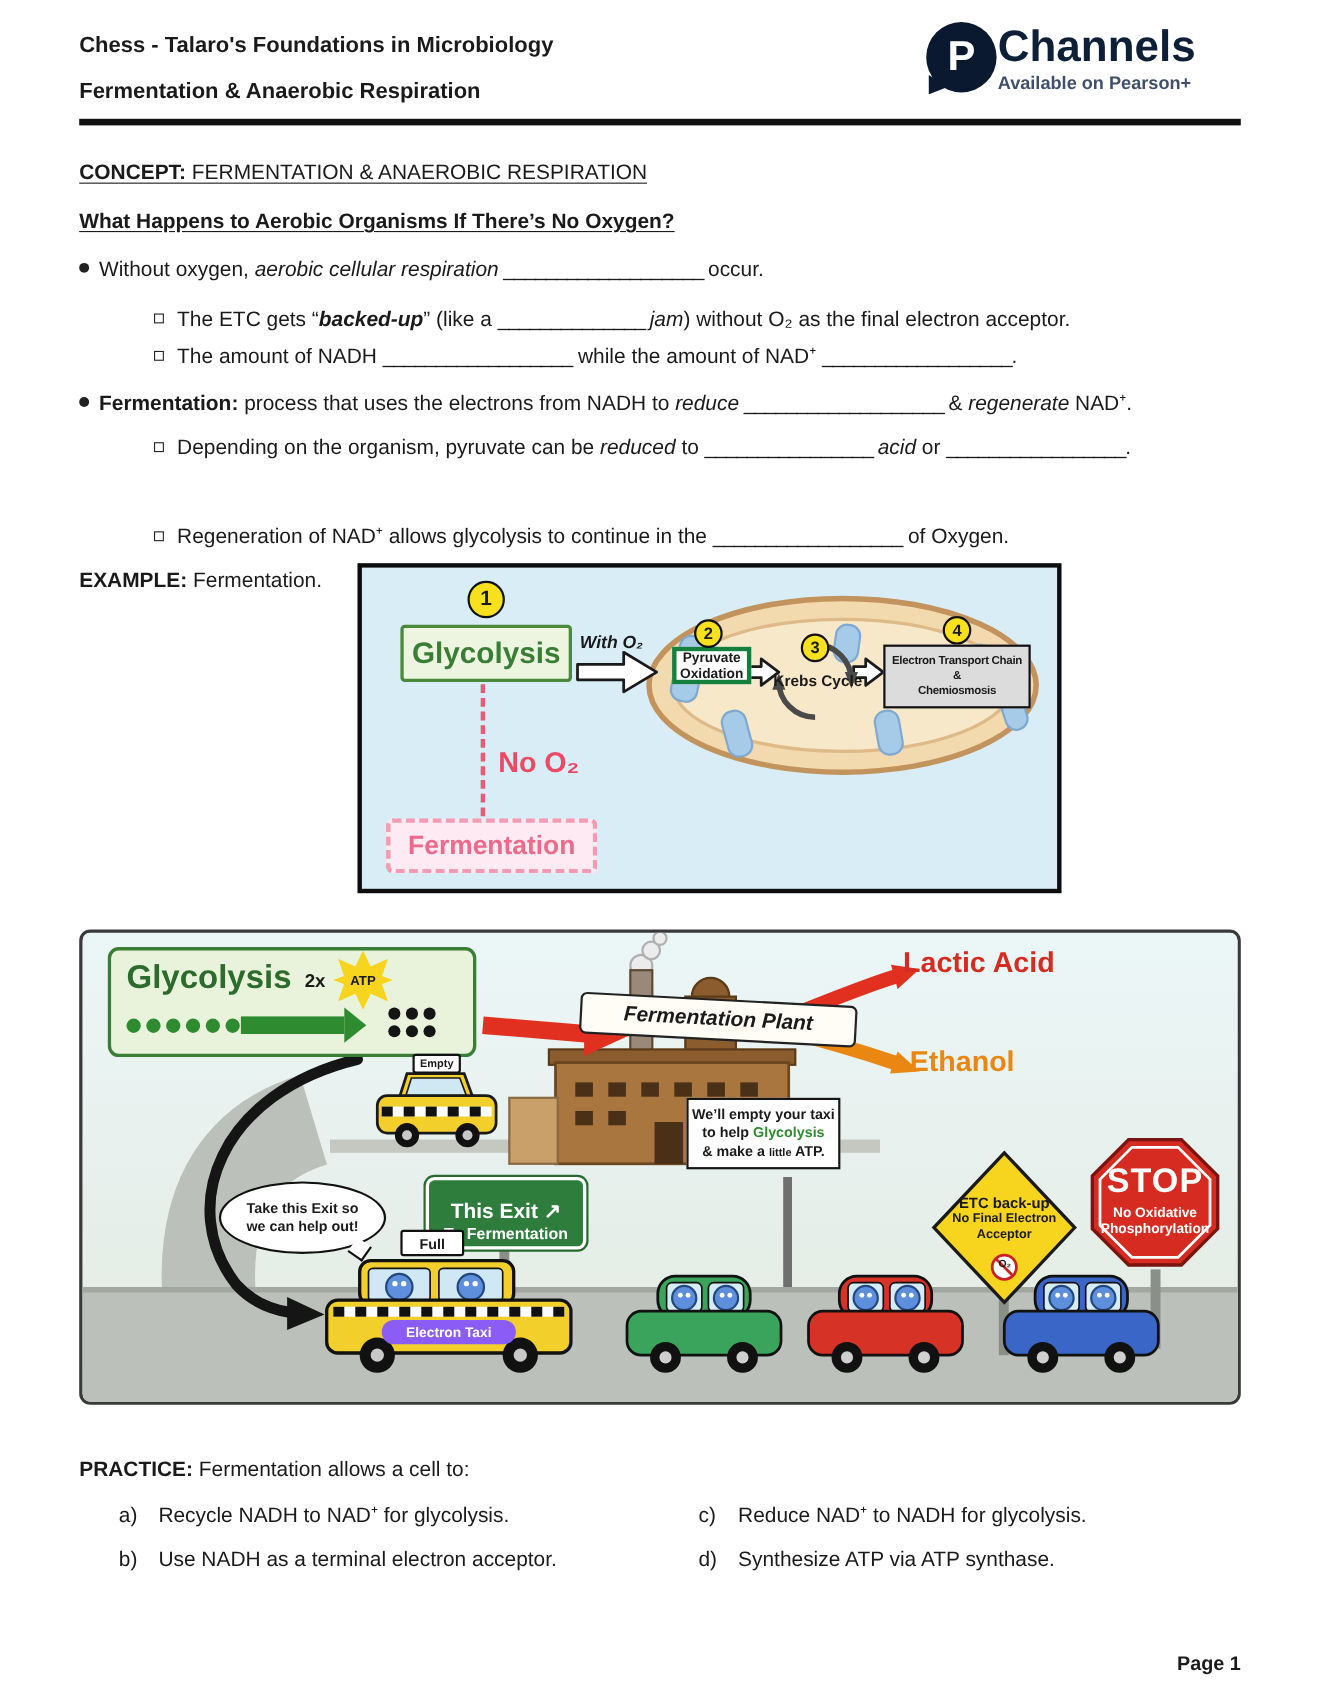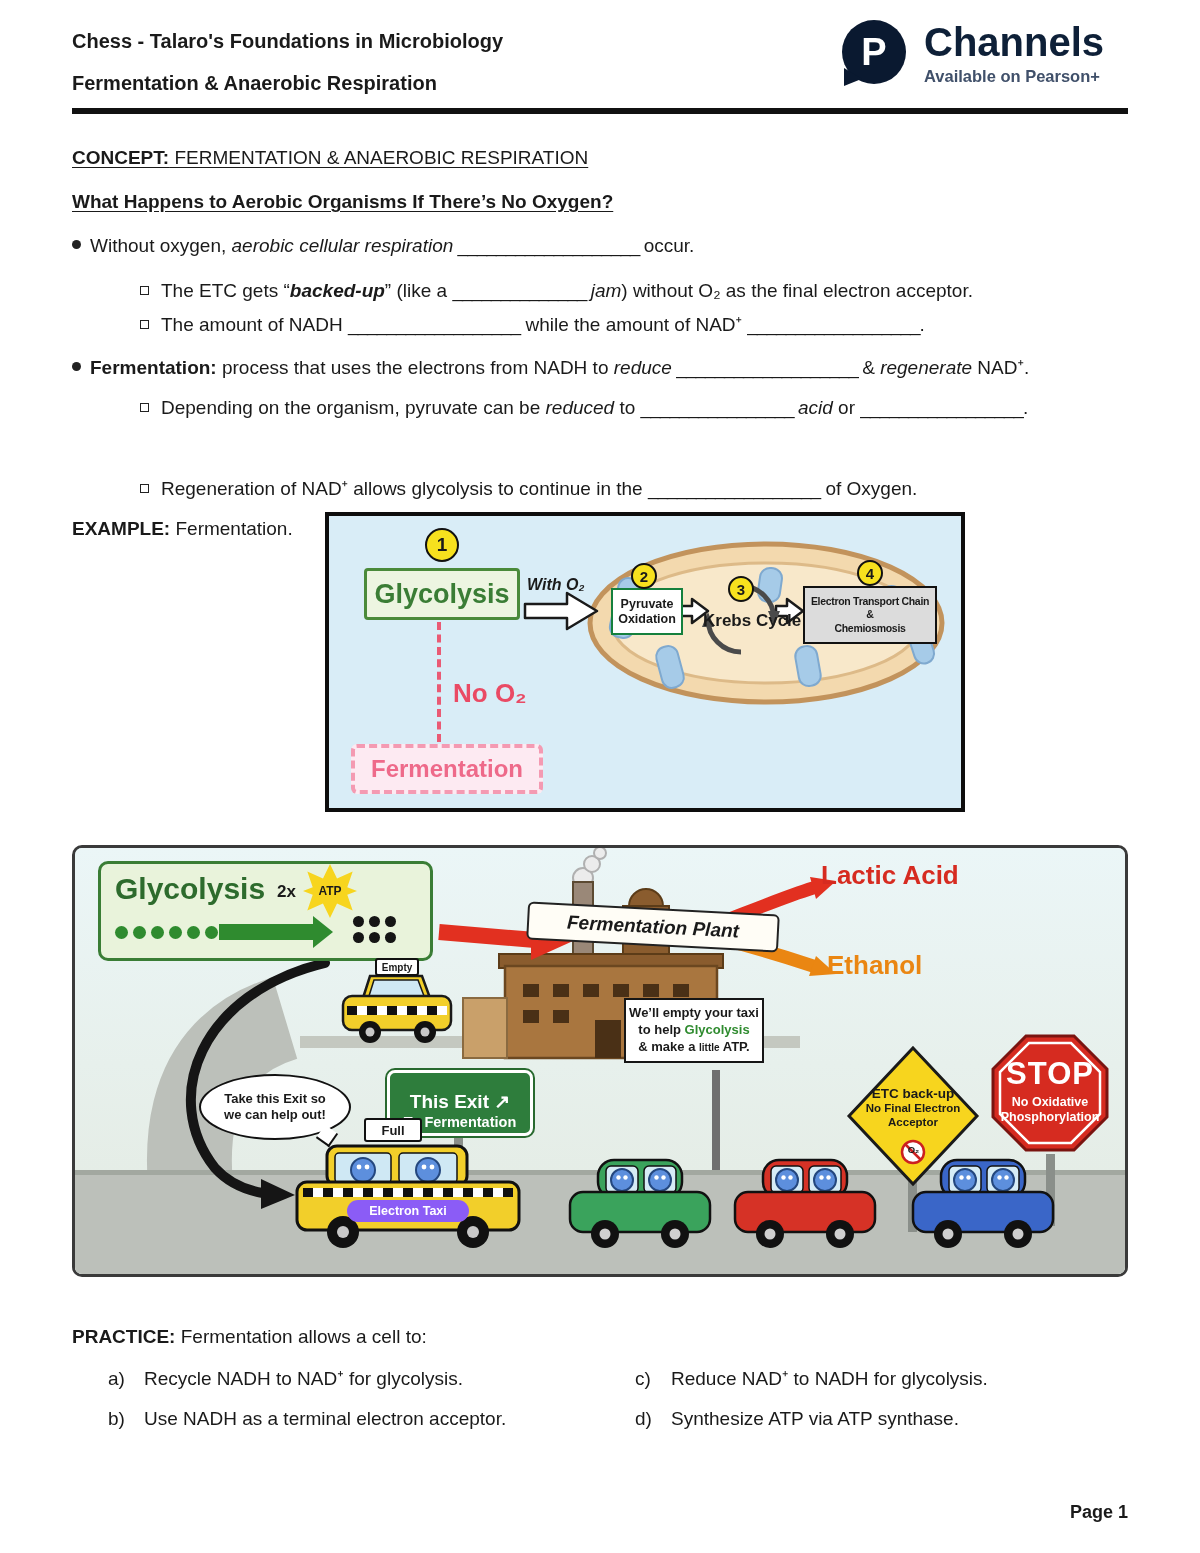--- a/index.html
+++ b/index.html
@@ -7,21 +7,21 @@
   body{font-family:"Liberation Sans",sans-serif;color:#1a1a1a}
   .page{position:relative;width:1200px;height:1553px;background:#ffffff;overflow:hidden}
 
   
   .hdr-course{position:absolute;left:72px;top:30px;font-size:20px;font-weight:bold}
   .hdr-topic{position:absolute;left:72px;top:72px;font-size:20px;font-weight:bold}
   .rule{position:absolute;left:72px;top:108px;width:1056px;height:6px;background:#111}
   .logo{position:absolute;left:842px;top:20px;display:flex;align-items:flex-start}
   .logo-mark{position:relative;width:64px;height:64px;background:#0a1930;border-radius:50%;display:flex;align-items:center;justify-content:center;color:#fff;font-size:38px;font-weight:bold}
   .logo-mark::after{content:"";position:absolute;left:2px;bottom:-2px;width:18px;height:18px;background:#0a1930;clip-path:polygon(0 100%,0 0,100% 60%)}
-  .logo-text{margin-left:18px}
+  .logo-text{margin-left:1px}
   .brand{font-size:40px;font-weight:bold;color:#0e2038;line-height:1.1}
   .tagline{font-size:16.5px;font-weight:bold;color:#40506a;margin-top:3px}
 
   
   .line{position:absolute;left:72px;width:1060px;font-size:19px;line-height:1.25;white-space:nowrap}
   .line.sub{left:140px}
   i{font-style:italic}
   b{font-weight:bold}
   .u{text-decoration:underline;text-underline-offset:3px}
   .bl{letter-spacing:-1px}
@@ -30,22 +30,22 @@
   .letter{display:inline-block;width:36px}
   .pageno{position:absolute;left:1000px;top:1502px;width:128px;text-align:right;font-weight:bold;font-size:18px}
 
   
   .d1{position:absolute;left:325px;top:512px;width:640px;height:300px;background:#d9edf7;border:4px solid #0d0d0d}
   .d1 svg{position:absolute;left:0;top:0;z-index:0}
   .numcirc{position:absolute;width:34px;height:34px;border-radius:50%;background:#f7e11e;border:2.5px solid #111;display:flex;align-items:center;justify-content:center;font-weight:bold;font-size:19px;z-index:3}
   .numcirc.small{width:26px;height:26px;font-size:15px;border-width:2px}
   .glyc1{position:absolute;left:35px;top:52px;width:156px;height:52px;background:#edf5e1;border:3px solid #4a8a3a;border-radius:4px;display:flex;align-items:center;justify-content:center;font-size:27px;font-weight:bold;color:#3a7d35;z-index:2}
   .witho2{position:absolute;left:198px;top:60px;font-size:16px;font-weight:bold;font-style:italic;z-index:2}
-  .pyr{position:absolute;left:282px;top:72px;width:72px;height:47px;background:#fff;border:2px solid #15803d;display:flex;align-items:center;justify-content:center;text-align:center;font-size:12.5px;font-weight:bold;line-height:1.15;z-index:2}
-  .krebs{position:absolute;left:374px;top:95px;width:78px;text-align:left;font-size:17px;font-weight:bold;z-index:2;white-space:nowrap}
+  .pyr{position:absolute;left:282px;top:72px;width:72px;height:34px;background:#fff;border:4px solid #15803d;display:flex;align-items:center;justify-content:center;text-align:center;font-size:12.5px;font-weight:bold;line-height:1.15;z-index:2}
+  .krebs{position:absolute;left:374px;top:95px;width:78px;text-align:left;font-size:14px;font-weight:bold;z-index:2;white-space:nowrap}
   .etc{position:absolute;left:474px;top:70px;width:134px;height:58px;background:#dcdcdc;border:2px solid #111;display:flex;flex-direction:column;align-items:center;justify-content:center;font-size:10.5px;font-weight:bold;line-height:1.25;text-align:center;z-index:2;letter-spacing:-0.3px}
   .red-dash{position:absolute;left:108px;top:106px;height:120px;border-left:4px dashed #ea5a74;z-index:1}
   .noo2{position:absolute;left:124px;top:162px;font-size:26px;font-weight:bold;color:#ea4a64;z-index:2}
   .ferm1{position:absolute;left:22px;top:228px;width:192px;height:50px;background:#fdeaf2;border:4px dashed #f49ab2;border-radius:6px;display:flex;align-items:center;justify-content:center;font-size:24px;font-weight:bold;color:#ee6a8a;z-index:2}
 
   
   .d2{position:absolute;left:72px;top:845px;width:1056px;height:432px;border:3px solid #3a3a3a;border-radius:10px;overflow:hidden;background:#e9f4f5}
   .d2 svg{position:absolute;left:0;top:0;z-index:0}
   .ov{position:absolute;z-index:2}
   .glyc-card{left:23px;top:13px;width:335px;height:100px;background:#e9f3db;border:3px solid #3a7d35;border-radius:10px}

